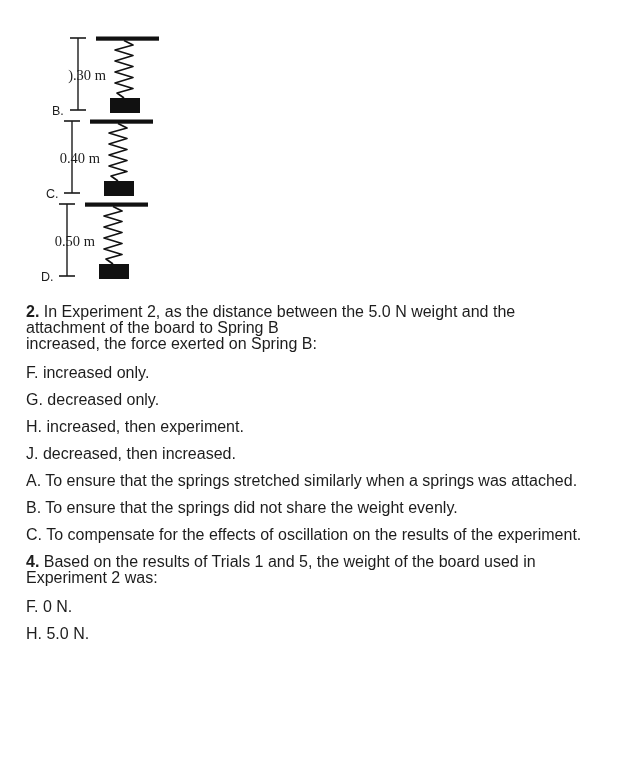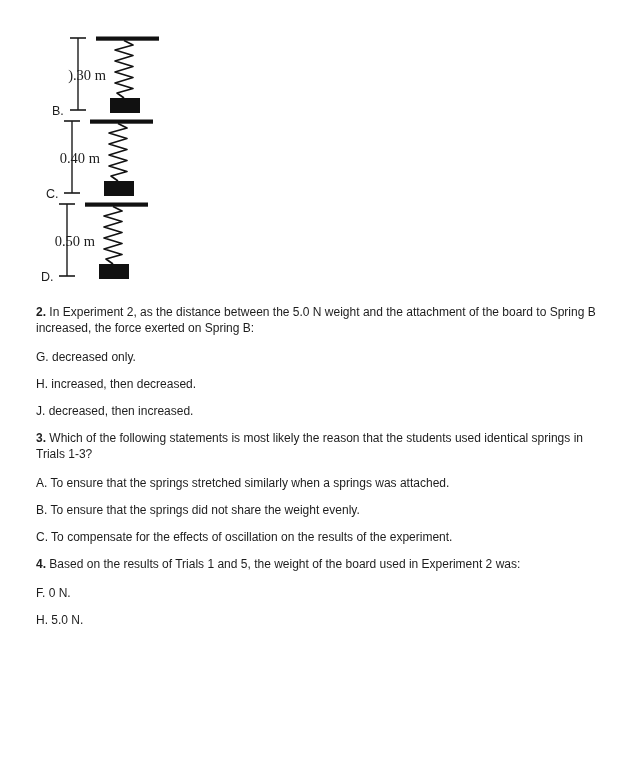--- a/index.html
+++ b/index.html
@@ -17,22 +17,22 @@
   .diagram{position:absolute;width:150px;height:100px;}
   .diagram svg{display:block;width:150px;height:100px;}
   #diagram-b{left:30px;top:20px;margin-left:16px;}
   #diagram-c{left:33px;top:103px;margin-left:7px;}
   #diagram-d{left:35px;top:186px;}
   .measure-label{font-family:"Liberation Serif",serif;font-size:14.5px;fill:#1d1d1d;}
   .letter-label{font-family:"Liberation Sans",sans-serif;font-size:12.5px;fill:#1d1d1d;}
 
   
   .qa{
-    position:absolute;left:36px;top:304px;width:560px;
-    font-size:12px;line-height:16px;color:#1d1d1d;
+    position:absolute;left:26px;top:304px;width:560px;
+    font-size:16px;line-height:16px;color:#1d1d1d;
   }
   .qa p{margin:0 0 11px 0;}
   .qa p.q{margin-bottom:13px;}
   .q .qline{display:block;}
   .qnum{font-weight:bold;}
 
   
   .watermark{
     position:absolute;top:713px;right:44px;
     font-size:26px;line-height:34px;
@@ -84,28 +84,25 @@
       <text class="letter-label" x="6" y="95">D.</text>
     </svg>
   </div>
 
   <div class="qa">
 
     <p class="q">
       <span class="qline"><span class="qnum">2.</span> <span>In Experiment 2, as the distance between the 5.0 N weight and the attachment of the board to Spring B</span></span>
       <span class="qline">increased, the force exerted on Spring B:</span>
     </p>
+    <p class="c">F. increased only.</p>
     <p class="c">G. decreased only.</p>
-    <p class="c">H. increased, then decreased.</p>
+    <p class="c">H. increased, then experiment.</p>
     <p class="c">J. decreased, then increased.</p>
 
-    <p class="q">
-      <span class="qline"><span class="qnum">3.</span> <span>Which of the following statements is most likely the reason that the students used identical springs in</span></span>
-      <span class="qline">Trials 1-3?</span>
-    </p>
     <p class="c">A. To ensure that the springs stretched similarly when a springs was attached.</p>
     <p class="c">B. To ensure that the springs did not share the weight evenly.</p>
     <p class="c">C. To compensate for the effects of oscillation on the results of the experiment.</p>
 
     <p class="q">
       <span class="qline"><span class="qnum">4.</span> <span>Based on the results of Trials 1 and 5, the weight of the board used in Experiment 2 was:</span></span>
     </p>
     <p class="c">F. 0 N.</p>
     <p class="c">H. 5.0 N.</p>
 

